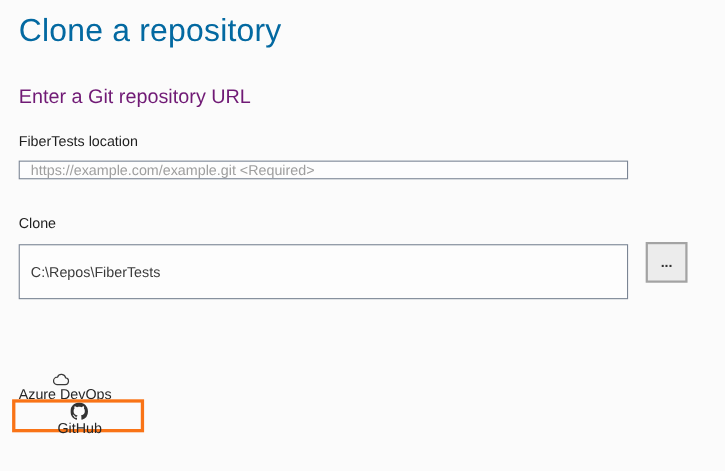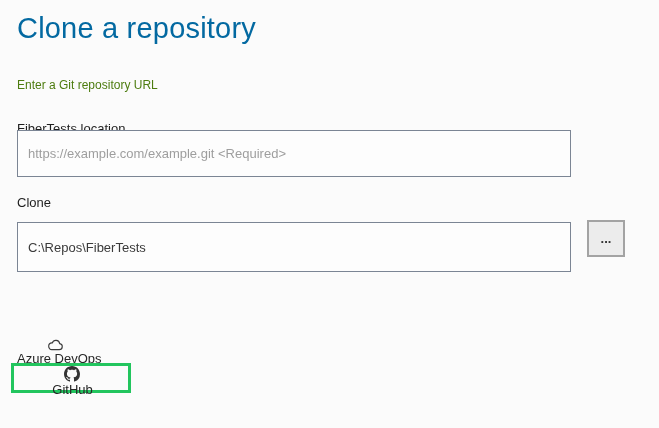--- a/index.html
+++ b/index.html
@@ -14,41 +14,41 @@
     width: 659px; height: 428px;
     background: #fbfbfb;
   }
   .page-title {
     position: absolute; left: 17px; top: 12px;
     font-size: 29px; font-weight: 300; color: #0369a1;
     letter-spacing: 0.2px; white-space: nowrap;
   }
   .section-heading {
     position: absolute; left: 17px;
-    font-size: 12px; font-weight: 400; color: #4d7c0f;
+    font-size: 18px; font-weight: 400; color: #701a75;
     white-space: nowrap;
   }
   .h-url    { top: 78px; }
   .h-browse { top: 306px; }
   .field-label {
     position: absolute; left: 17px;
     font-size: 13px; font-weight: 400; color: #1e1e1e;
     white-space: nowrap;
   }
   .lbl-location { top: 121px; }
   .lbl-path     { top: 195px; }
   .txt {
     position: absolute; left: 17px; width: 554px;
     border: 1px solid #7b8594; background: #fdfdfd;
     font-family: "Liberation Sans", sans-serif;
     font-size: 13px; color: #3a3a3a;
     padding: 0 0 0 10px; outline: none;
   }
   .txt::placeholder { color: #9e9e9e; opacity: 1; }
-  .txt-location { top: 130px; height: 47px; }
+  .txt-location { top: 146px; height: 17px; }
   .txt-path     { top: 222px; height: 50px; }
   .browse-btn {
     position: absolute; left: 587px; top: 220px;
     width: 38px; height: 37px;
     background: #ececec; border: 2px solid #a3a3a3;
     color: #333; font-size: 13px; font-weight: 700;
     font-family: "Liberation Sans", sans-serif;
     display: flex; align-items: center; justify-content: center;
     line-height: 1; cursor: pointer;
   }
@@ -60,21 +60,21 @@
   .icon-wrap {
     width: 28px; display: flex; align-items: center;
     padding-left: 2px; flex: none;
   }
   .provider-label {
     font-size: 13px; color: #262626; white-space: nowrap;
   }
   .highlight-box {
     position: absolute; left: 11px; top: 363px;
     width: 120px; height: 30px;
-    border: 3px solid #22c55e;
+    border: 3px solid #f97316;
     display: flex; align-items: center;
   }
   .row-github {
     position: static; left: auto; top: auto;
     display: flex; align-items: center; height: 100%;
     padding-left: 3px; width: 100%;
   }
   .row-github .icon-wrap { width: 31px; padding-left: 7px; }
   svg { display: block; }
 </style>

